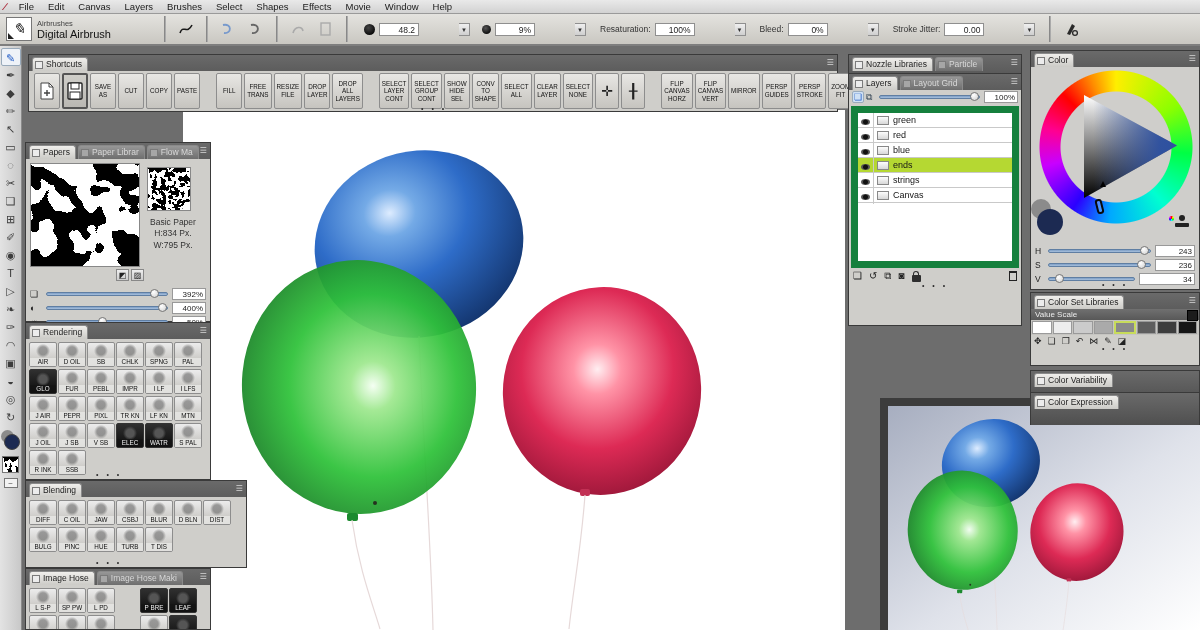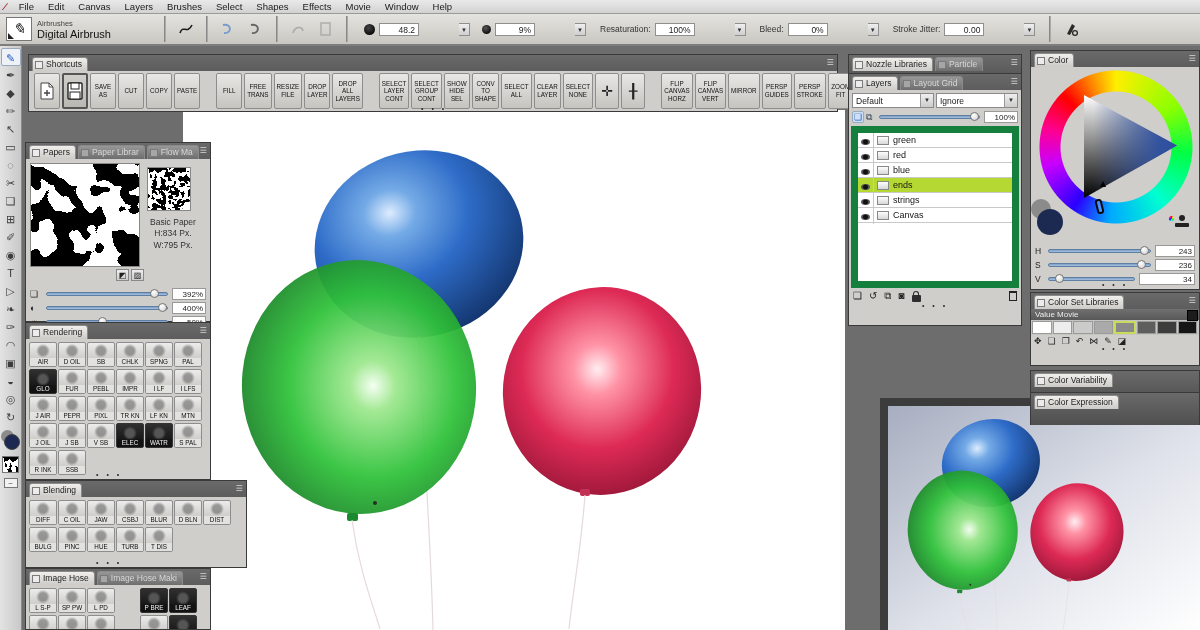--- a/index.html
+++ b/index.html
@@ -714,30 +714,20 @@
     </div>
   </div>
 
   <div class="panel" id="layers">
     <div class="phead">
       <div class="tab">Layers</div>
       <div class="tab inactive">Layout Grid</div>
       <span class="pmenu">☰</span>
     </div>
     <div class="pbody">
-      <div class="sel-row">
-        <div class="selbox">
-          <span class="stxt">Default</span>
-          <span class="sdn">▼</span>
-        </div>
-        <div class="selbox">
-          <span class="stxt">Ignore</span>
-          <span class="sdn">▼</span>
-        </div>
-      </div>
       <div class="op-row">
         <span class="op-ico blue">❏</span>
         <span class="op-ico">⧉</span>
         <div class="track">
           <div class="thumb" id="op-thumb" style="left: calc(96% - 5px);"></div>
         </div>
         <div class="vbox">100%</div>
       </div>
       <div class="layer-list" id="layer-list">
           <div class="lrow">
@@ -830,21 +820,21 @@
       <div class="dots">• • •</div>
     </div>
   </div>
 
   <div class="panel" id="colorset">
     <div class="phead">
       <div class="tab">Color Set Libraries</div>
       <span class="pmenu">☰</span>
     </div>
     <div class="pbody">
-      <div class="vs-bar">Value Movie</div>
+      <div class="vs-bar">Value Scale</div>
       <div class="vs-row" id="vs-row">
           <div class="vs-cell" style="background:#ffffff"></div>
           <div class="vs-cell" style="background:#ededed"></div>
           <div class="vs-cell" style="background:#cbcbcb"></div>
           <div class="vs-cell" style="background:#aaaaaa"></div>
           <div class="vs-cell sel" style="background:#8a8a8a"></div>
           <div class="vs-cell" style="background:#5e5e5e"></div>
           <div class="vs-cell" style="background:#3d3d3d"></div>
           <div class="vs-cell" style="background:#161616"></div>
         </div>

